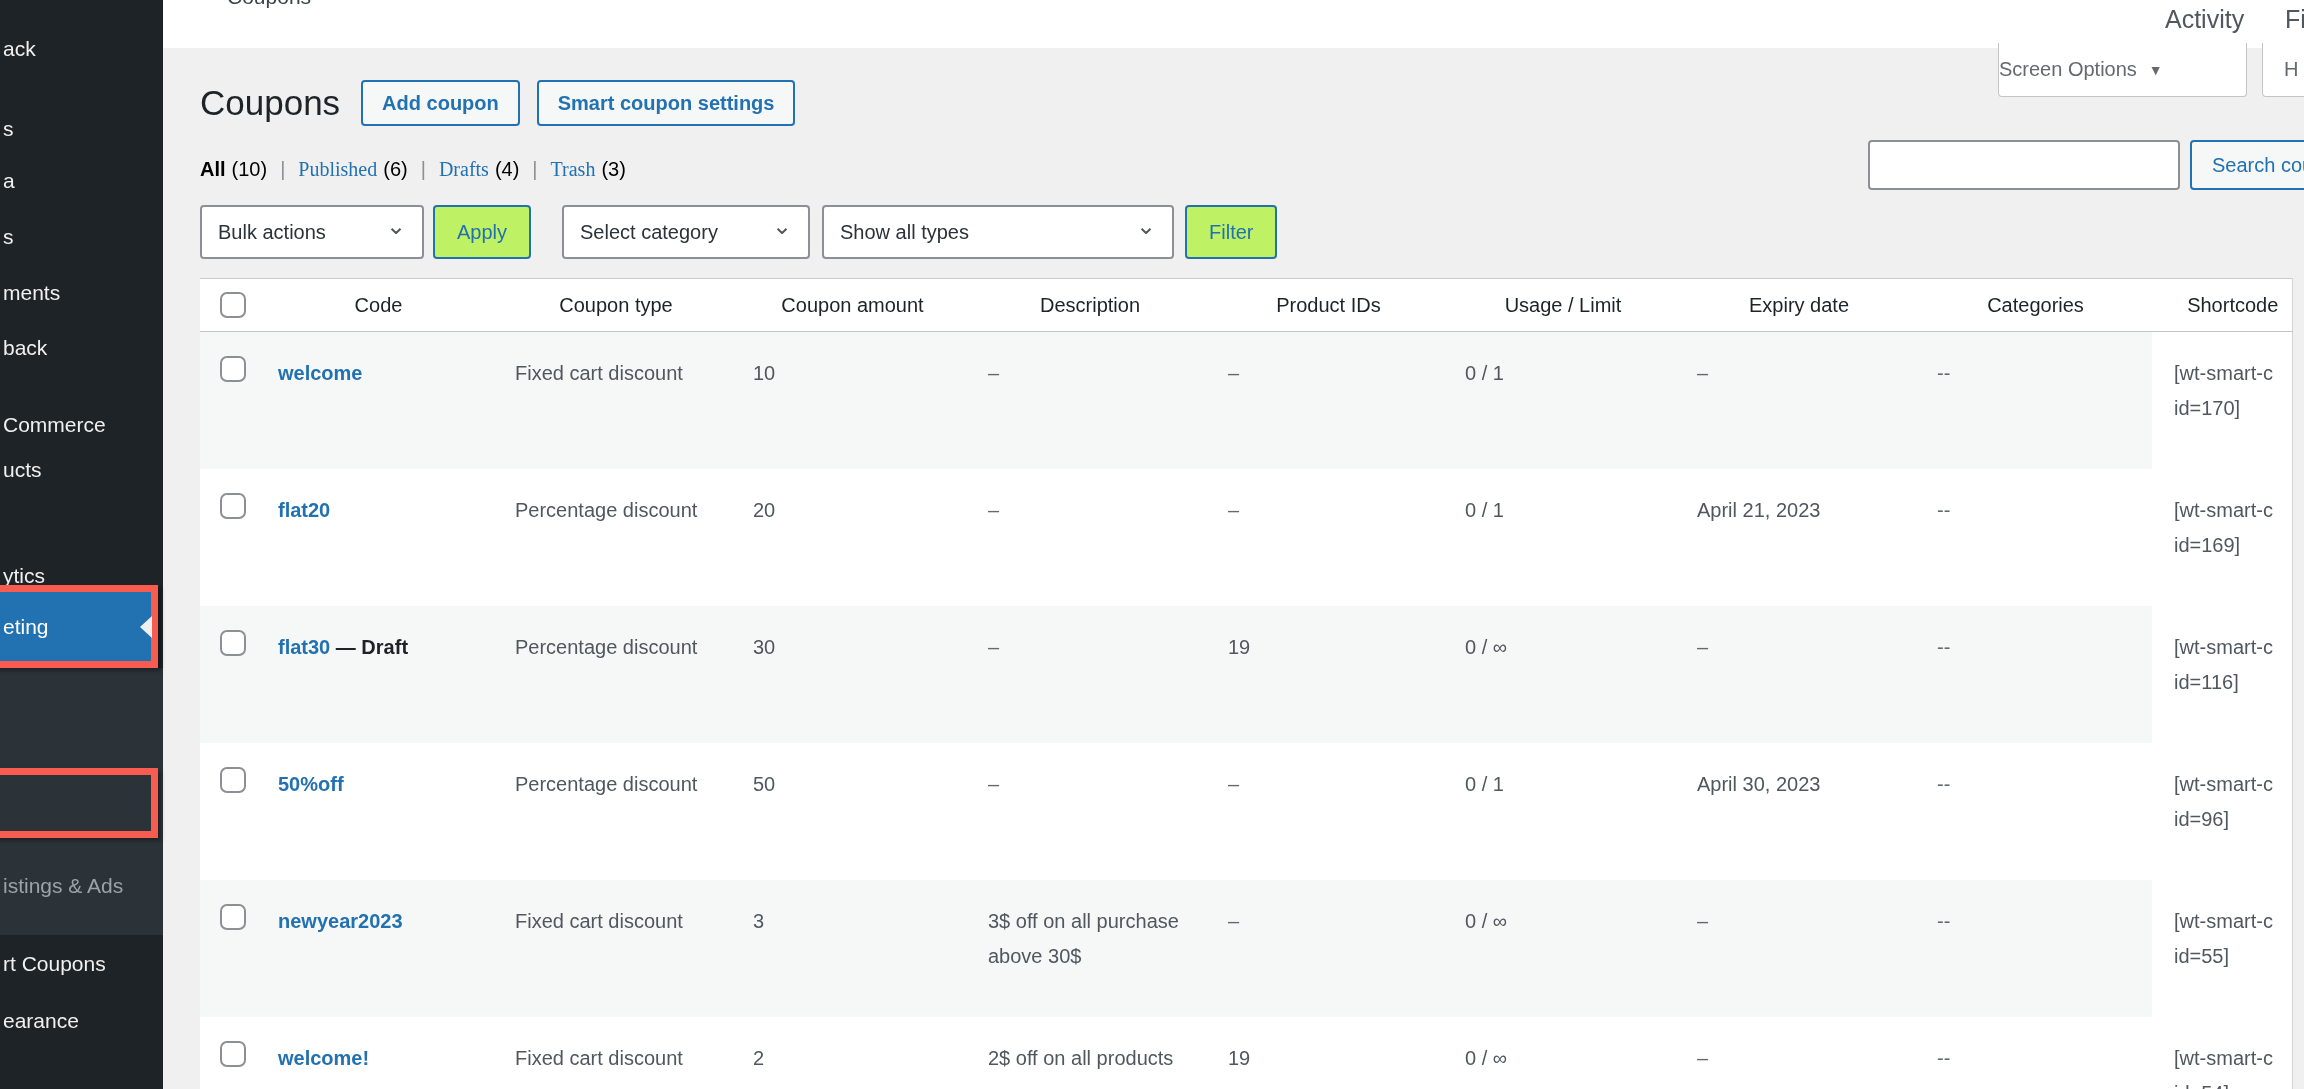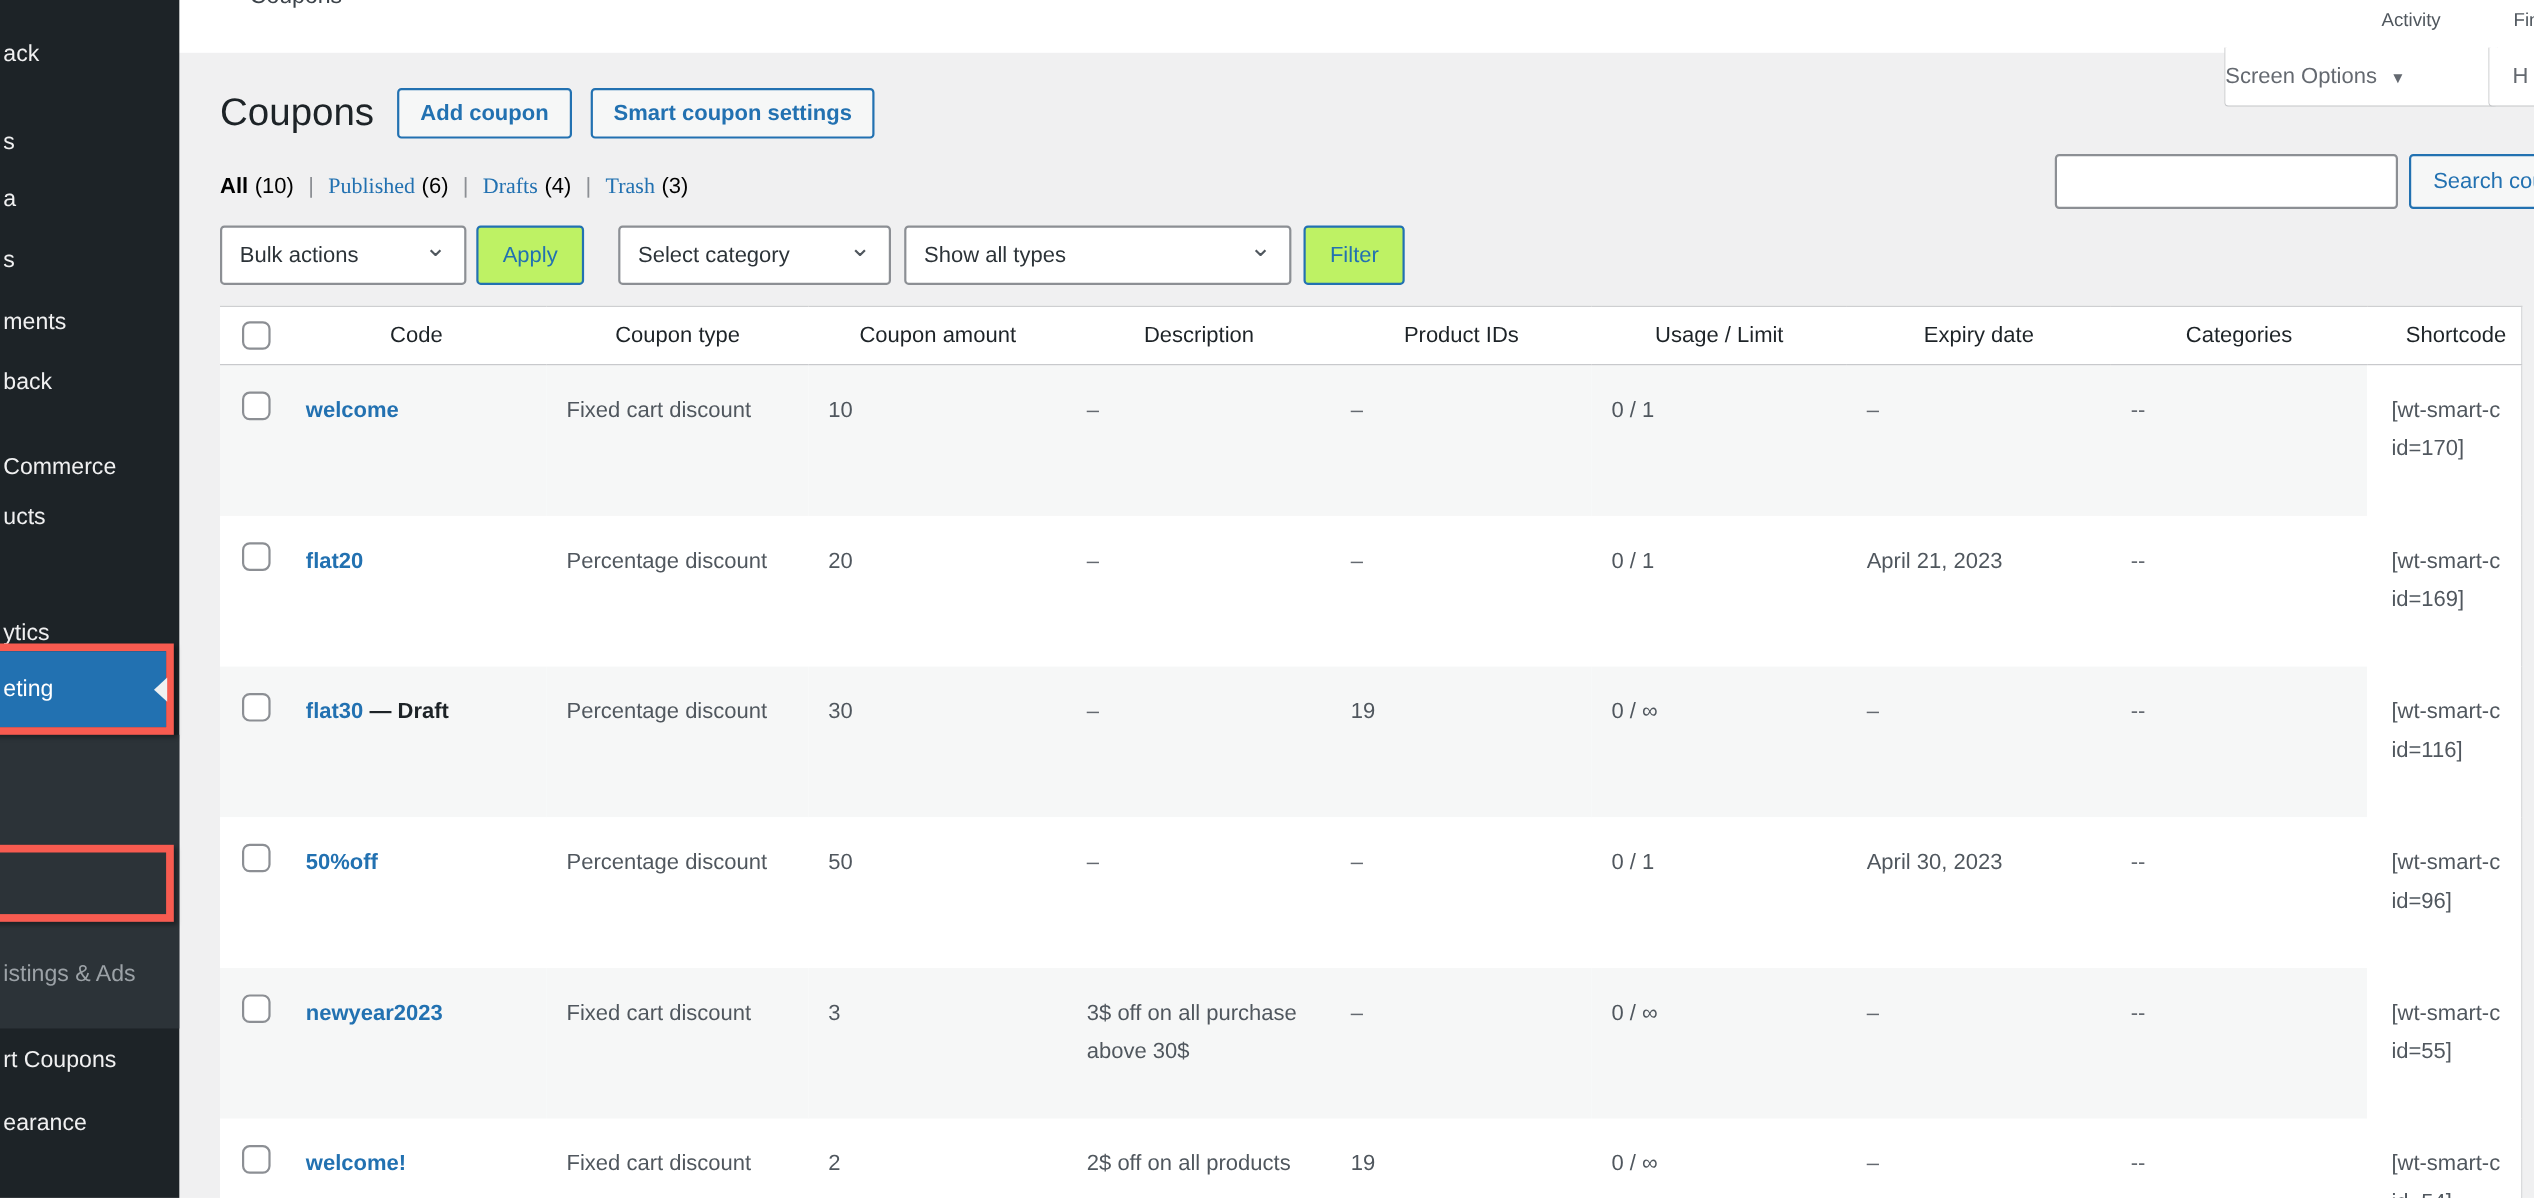--- a/index.html
+++ b/index.html
@@ -19,27 +19,27 @@
   .red-box { position:absolute; left:-12px; width:170px; border:7px solid #f85b50; box-shadow:3px 3px 4px rgba(0,0,0,0.35); }
   .red-box-1 { top:585px; height:83px; }
   .red-box-2 { top:768px; height:70px; }
   .marketing-current { position:absolute; left:0; top:592px; width:151px; height:69px; background:#2271b1; z-index:1; display:flex; align-items:center; }
   .marketing-current .side-label { font-size:21px; color:#fff; padding-left:3px; }
   .submenu-arrow { position:absolute; right:-1px; top:50%; margin-top:-11px; width:0; height:0;
     border-top:11px solid transparent; border-bottom:11px solid transparent; border-right:12px solid #f0f0f1; }
   
   .topbar { position:absolute; left:163px; top:0; width:2141px; height:48px; background:#fff; overflow:hidden; z-index:3; }
   .topbar-breadcrumb { position:absolute; left:64px; top:-15px; font-size:21px; color:#3c434a; }
-  .topbar-link { position:absolute; top:0; height:38px; display:flex; align-items:center; font-size:17px; color:#50575e; }
+  .topbar-link { position:absolute; top:0; height:38px; display:flex; align-items:center; font-size:25px; color:#50575e; }
   .topbar-activity { left:2002px; }
   .topbar-finish { left:2122px; white-space:nowrap; }
   
   .meta-tab { position:absolute; top:43px; height:54px; background:#fff; border:1px solid #c3c4c7; border-top:none;
     border-radius:0 0 4px 4px; display:flex; align-items:center; font-size:20px; color:#646970; z-index:4; }
-  .screen-options { left:1998px; width:249px; justify-content:flex-start;margin-left:24px; }
+  .screen-options { left:1998px; width:249px; justify-content:flex-start; }
   .screen-options .tri { font-size:14px; margin-left:12px; color:#646970; }
   .help-tab { left:2262px; width:90px; padding-left:21px; }
   
   .h1-row { position:absolute; left:200px; top:80px; display:flex; align-items:center; gap:17px; }
   .page-title { font-size:35px; font-weight:400; color:#1d2327; margin-right:4px; }
   .title-action { display:inline-flex; align-items:center; height:46px; padding:0 19px; background:#f6f7f7;
     border:2px solid #2271b1; border-radius:4px; color:#2271b1; font-size:20px; font-weight:600; cursor:pointer; }
   
   .views { position:absolute; left:200px; top:158px; font-size:20px; display:flex; align-items:center; }
   .views .current { color:#000; font-weight:700; }

